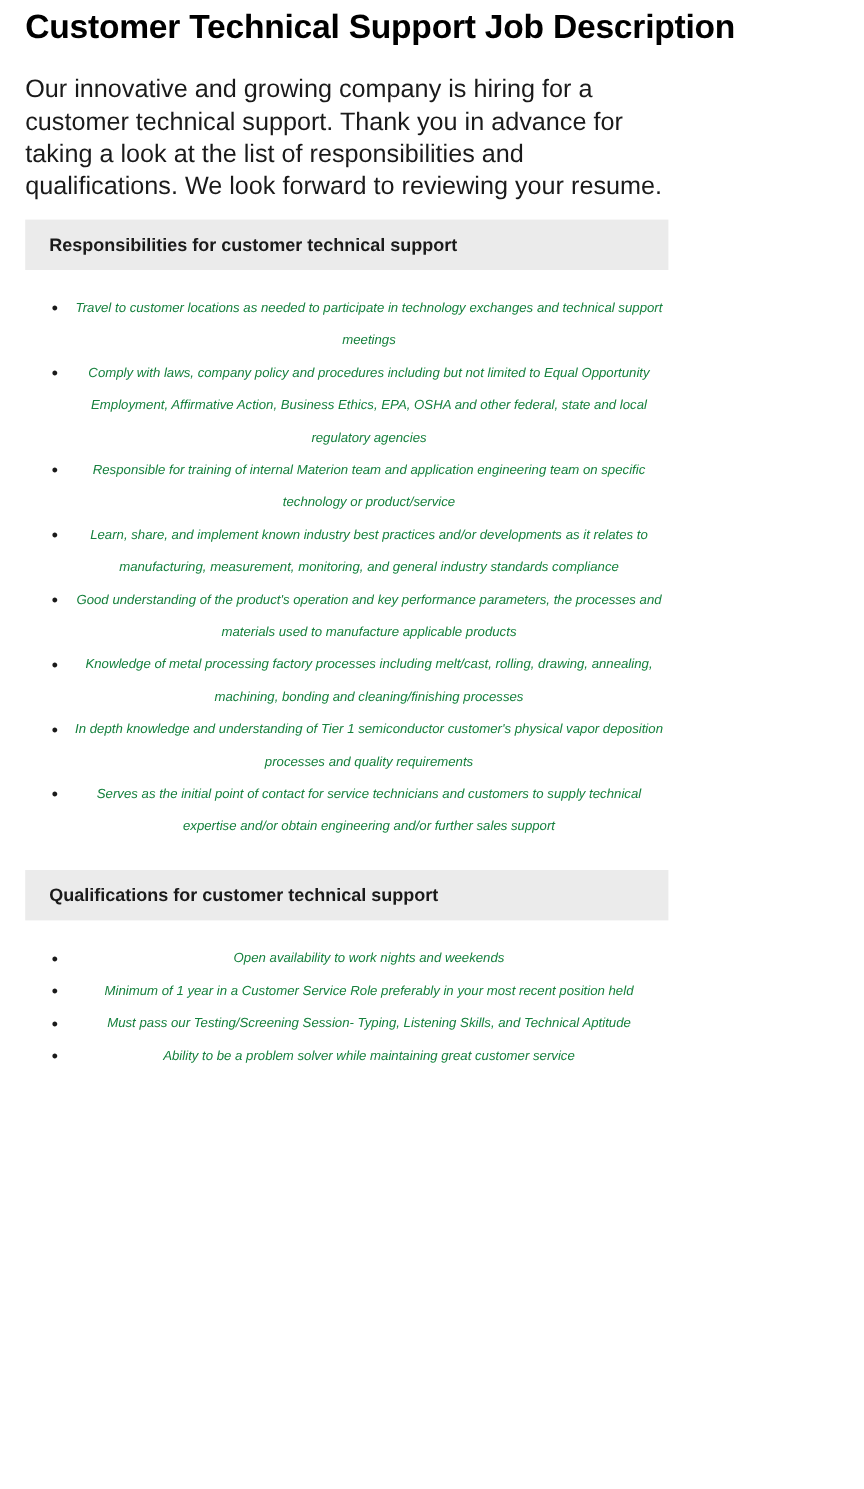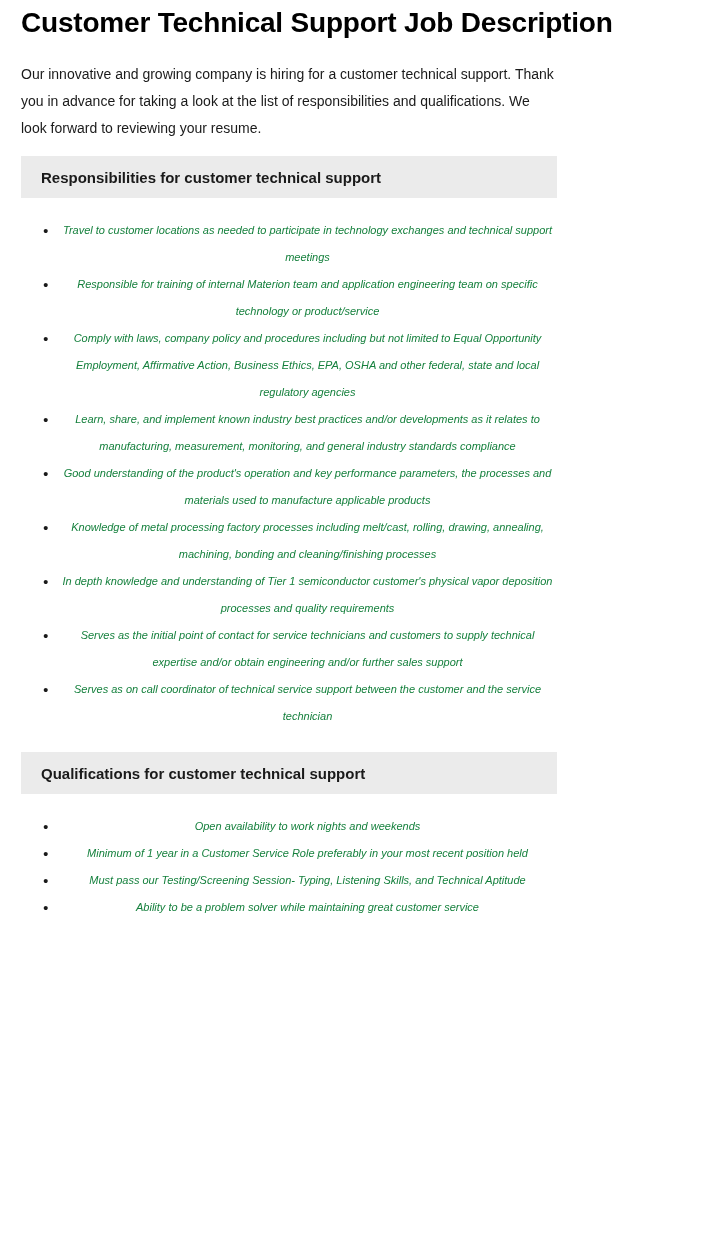--- a/index.html
+++ b/index.html
@@ -31,21 +31,21 @@
     font-weight: bold;
     letter-spacing: -0.2px;
     color: #000000;
     white-space: nowrap;
   }
 
   
   .intro {
     margin: 0;
     padding: 15px 24px 0 21px;
-    font-size: 14px;
+    font-size: 21px;
     line-height: 27px;
     color: #1a1a1a;
     max-width: 680px;
   }
 
   
   .section {
     margin: 0;
     text-align: center;
   }
@@ -105,28 +105,27 @@
   <h1 class="job-title">Customer Technical Support Job Description</h1>
 
   <p class="intro">Our innovative and growing company is hiring for a customer technical support. Thank you in advance for taking a look at the list of responsibilities and qualifications. We look forward to reviewing your resume.</p>
 
   <div class="section">
     <div class="section-header">
       <span class="section-header-text">Responsibilities for customer technical support</span>
     </div>
     <ul class="bullets">
       <li>Travel to customer locations as needed to participate in technology exchanges and technical support meetings</li>
+      <li>Comply with laws, company policy and procedures including but not limited to Equal Opportunity Employment, Affirmative Action, Business Ethics, EPA, OSHA and other federal, state and local regulatory agencies</li>
       <li>Responsible for training of internal Materion team and application engineering team on specific technology or product/service</li>
-      <li>Comply with laws, company policy and procedures including but not limited to Equal Opportunity Employment, Affirmative Action, Business Ethics, EPA, OSHA and other federal, state and local regulatory agencies</li>
       <li>Learn, share, and implement known industry best practices and/or developments as it relates to manufacturing, measurement, monitoring, and general industry standards compliance</li>
       <li>Good understanding of the product's operation and key performance parameters, the processes and materials used to manufacture applicable products</li>
       <li>Knowledge of metal processing factory processes including melt/cast, rolling, drawing, annealing, machining, bonding and cleaning/finishing processes</li>
       <li>In depth knowledge and understanding of Tier 1 semiconductor customer's physical vapor deposition processes and quality requirements</li>
       <li>Serves as the initial point of contact for service technicians and customers to supply technical expertise and/or obtain engineering and/or further sales support</li>
-      <li>Serves as on call coordinator of technical service support between the customer and the service technician</li>
     </ul>
     <div class="section-body-bottom"></div>
   </div>
 
   <div class="section">
     <div class="section-header">
       <span class="section-header-text">Qualifications for customer technical support</span>
     </div>
     <ul class="bullets">
       <li>Open availability to work nights and weekends</li>

